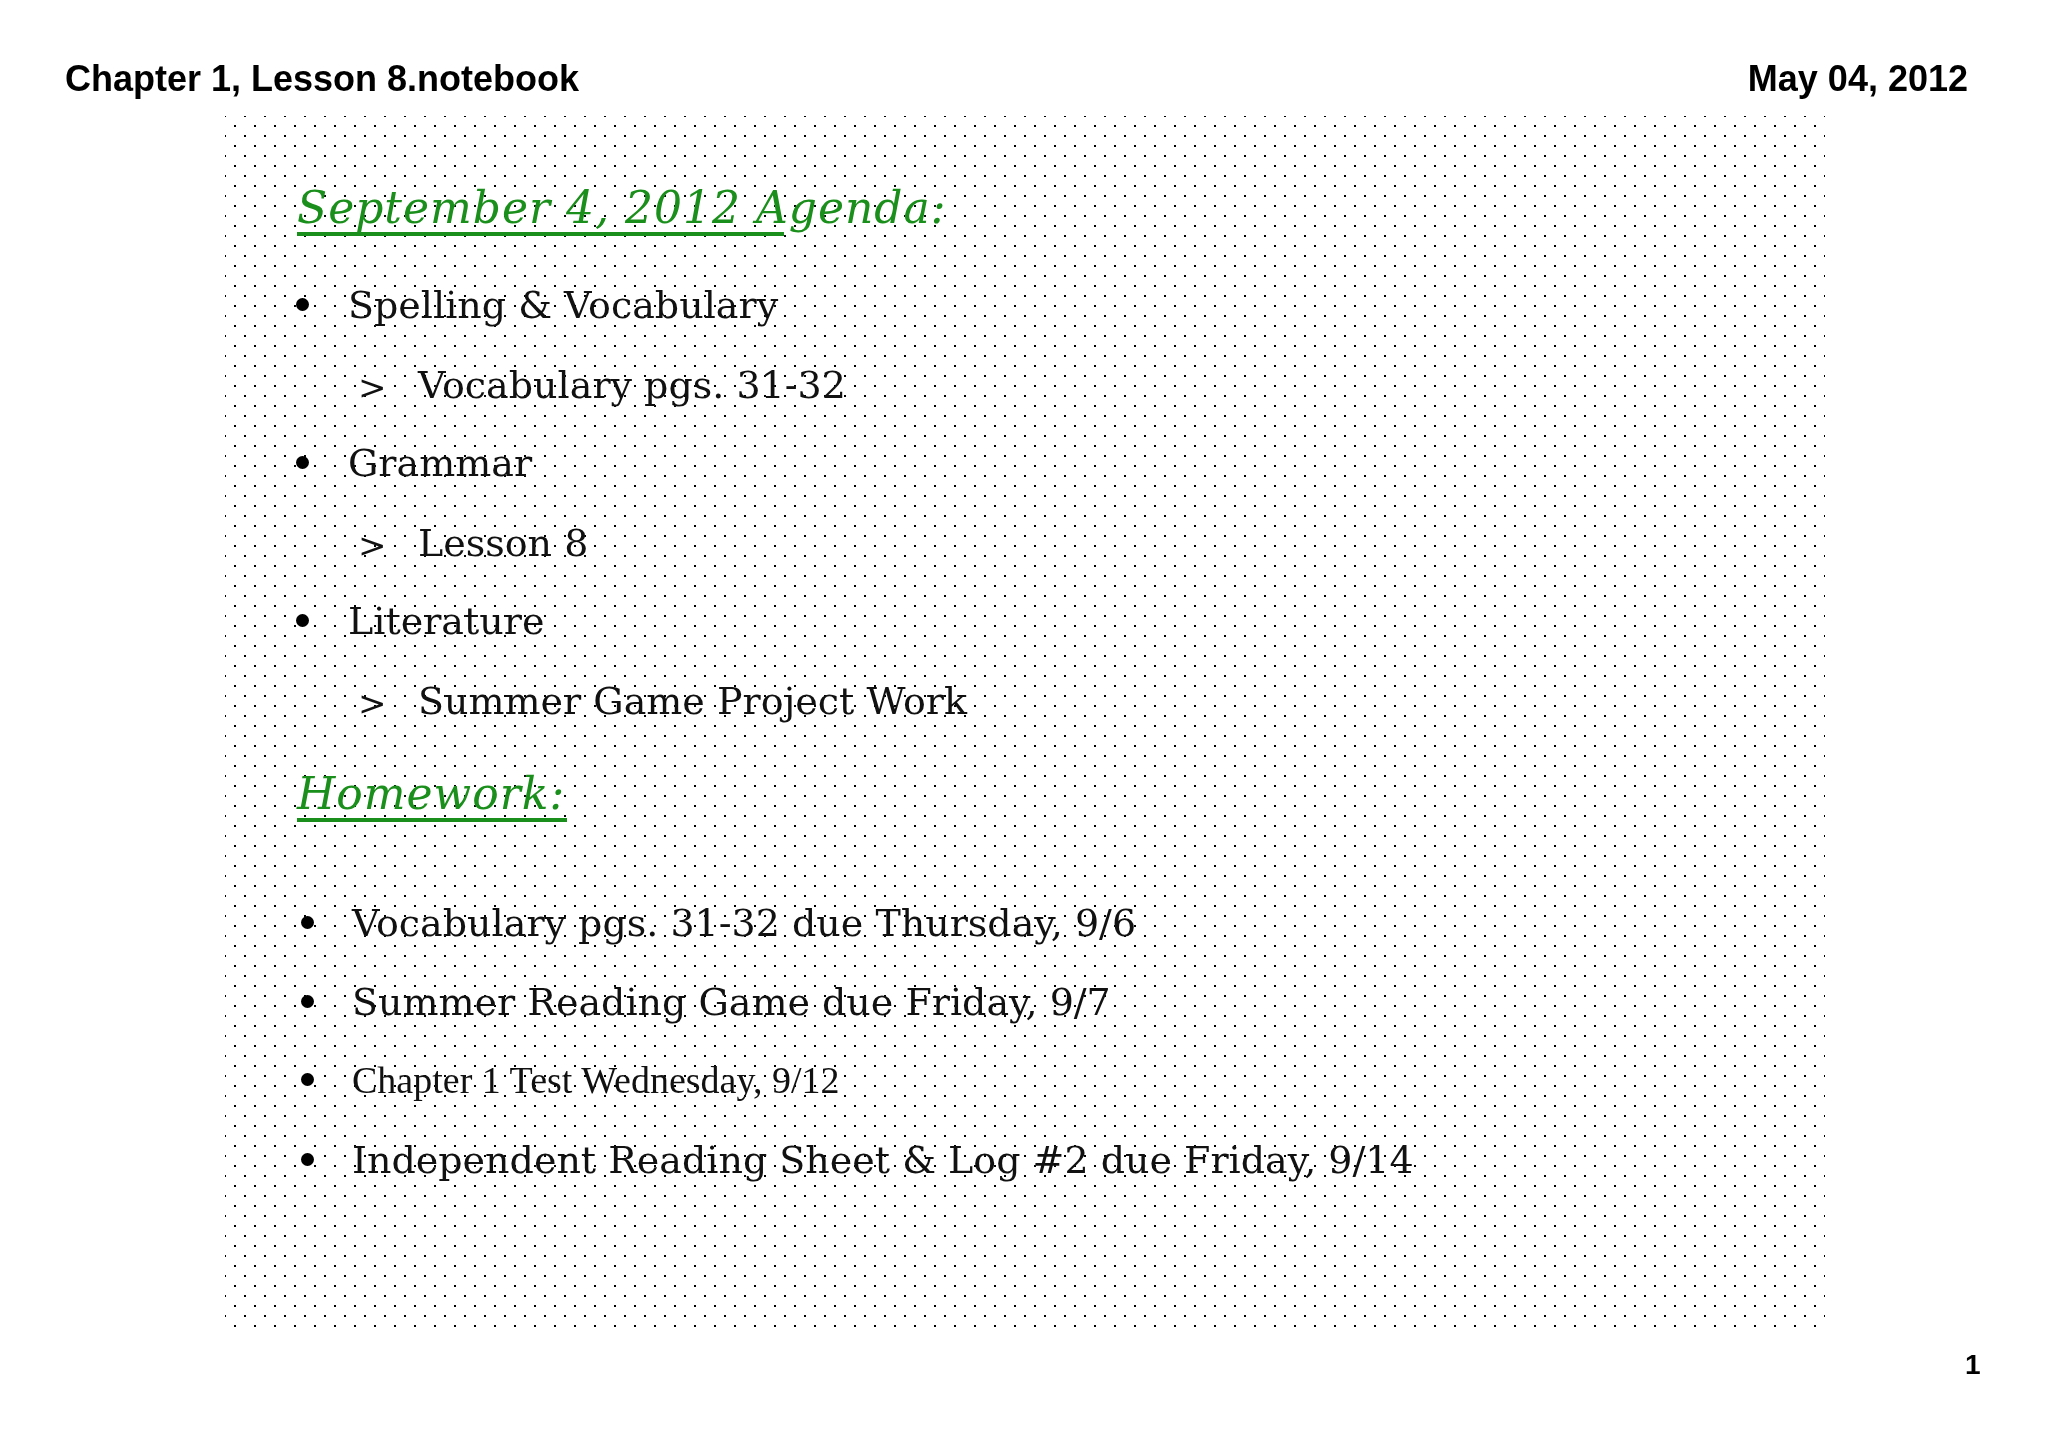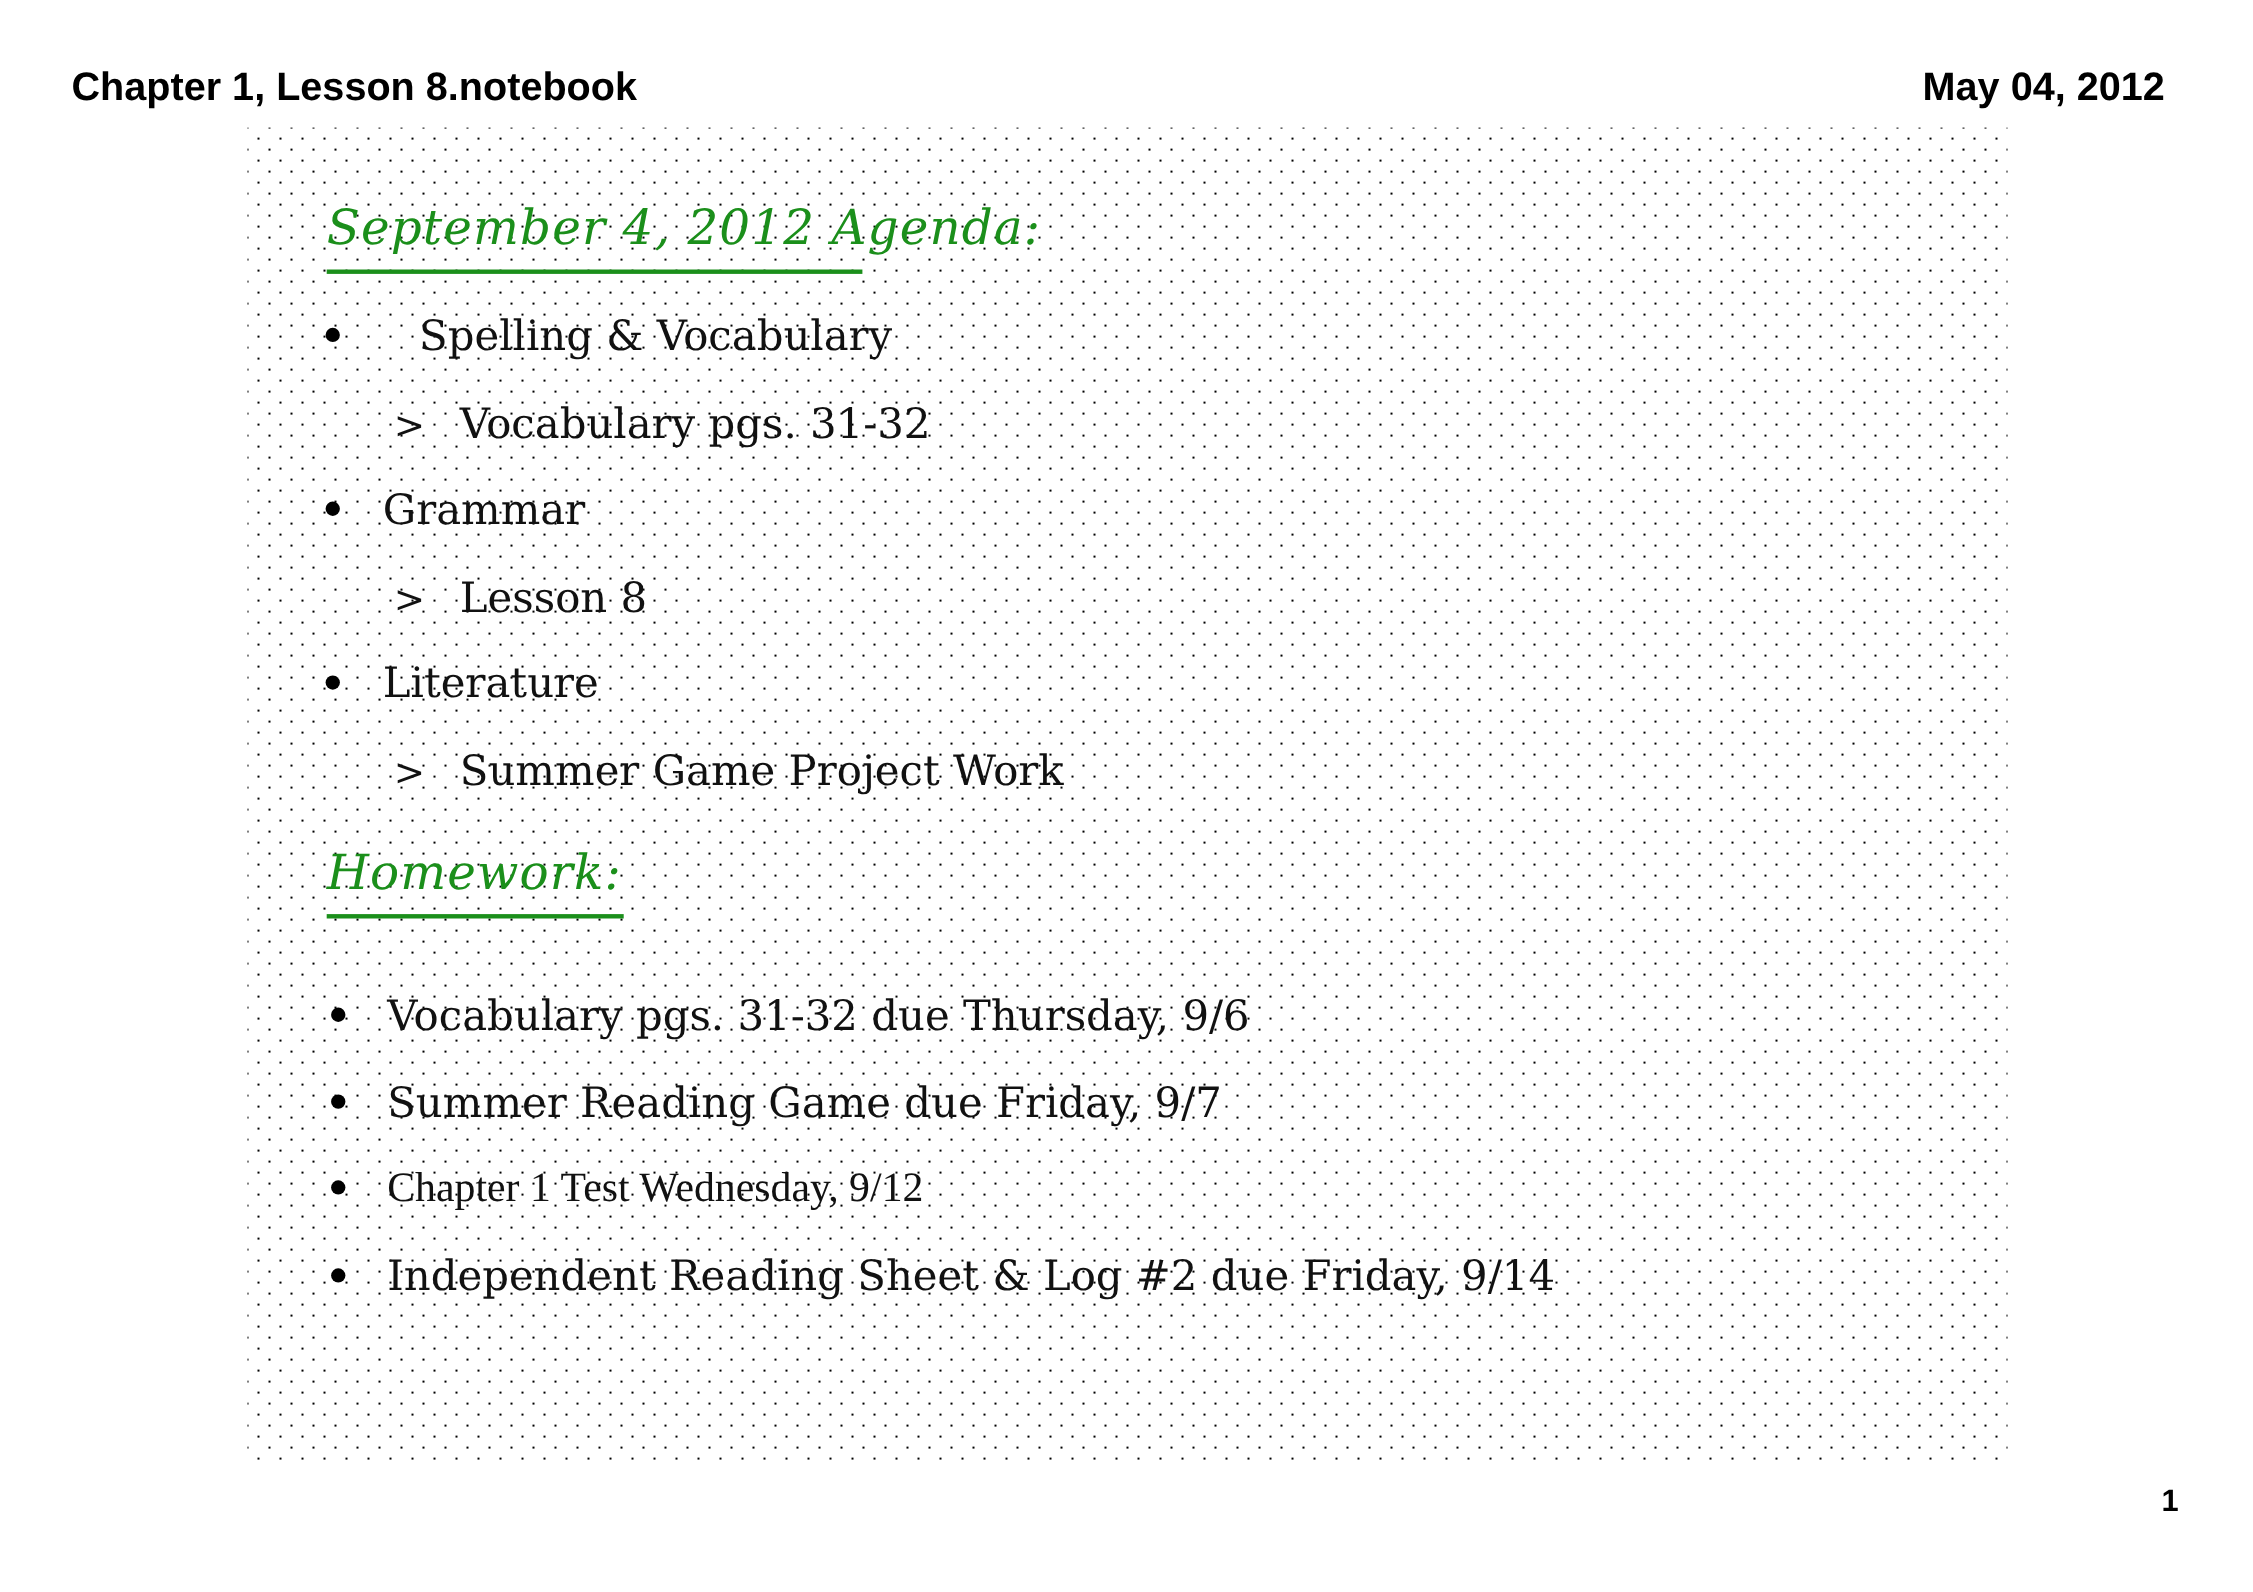--- a/index.html
+++ b/index.html
@@ -22,21 +22,21 @@
       radial-gradient(circle, #000 1.1px, transparent 1.4px),
       radial-gradient(circle, #000 1.1px, transparent 1.4px);
     background-size: 20px 20px, 20px 20px;
     background-position: 0px 0px, 10px 10px;
   }
   .script {
     position: absolute;
     font-family: "DejaVu Serif", serif; font-style: italic;
     color: #1b8f1b; white-space: nowrap;
     border-bottom: 4px solid #1b8f1b; line-height: 1;
-    padding-bottom: 15px;
+    padding-bottom: 2px;
   }
   #agenda-title { left: 297px; top: 186px; font-size: 44px; letter-spacing: 1px; width: 487px; }
   #homework-title { left: 297px; top: 772px; font-size: 44px; letter-spacing: 1px; width: 270px; }
   .line {
     position: absolute; font-family: "DejaVu Serif", serif; font-size: 38px;
     color: #111; white-space: nowrap; line-height: 1;
   }
   .bullet {
     position: absolute; width: 13px; height: 13px; border-radius: 50%; background: #000;
   }
@@ -48,21 +48,21 @@
 <body>
 
 <div id="hdr-left" class="hdr">Chapter 1, Lesson 8.notebook</div>
 <div id="hdr-right" class="hdr">May 04, 2012</div>
 
 <div class="canvas"></div>
 
 <div id="agenda-title" class="script">September 4, 2012 Agenda:</div>
 
 <span class="bullet" style="left:296px; top:298px;"></span>
-<div class="line" style="left:348px; top:286px;margin-left:33px;">Spelling &amp; Vocabulary</div>
+<div class="line" style="left:348px; top:286px;">Spelling &amp; Vocabulary</div>
 <span class="arrow" style="left:358px; top:370px;">&gt;</span>
 <div class="line" style="left:418px; top:366px;">Vocabulary pgs. 31-32</div>
 
 <span class="bullet" style="left:296px; top:456px;"></span>
 <div class="line" style="left:348px; top:444px;">Grammar</div>
 <span class="arrow" style="left:358px; top:528px;">&gt;</span>
 <div class="line" style="left:418px; top:524px;">Lesson 8</div>
 
 <span class="bullet" style="left:296px; top:614px;"></span>
 <div class="line" style="left:348px; top:602px;text-align:center;">Literature</div>

